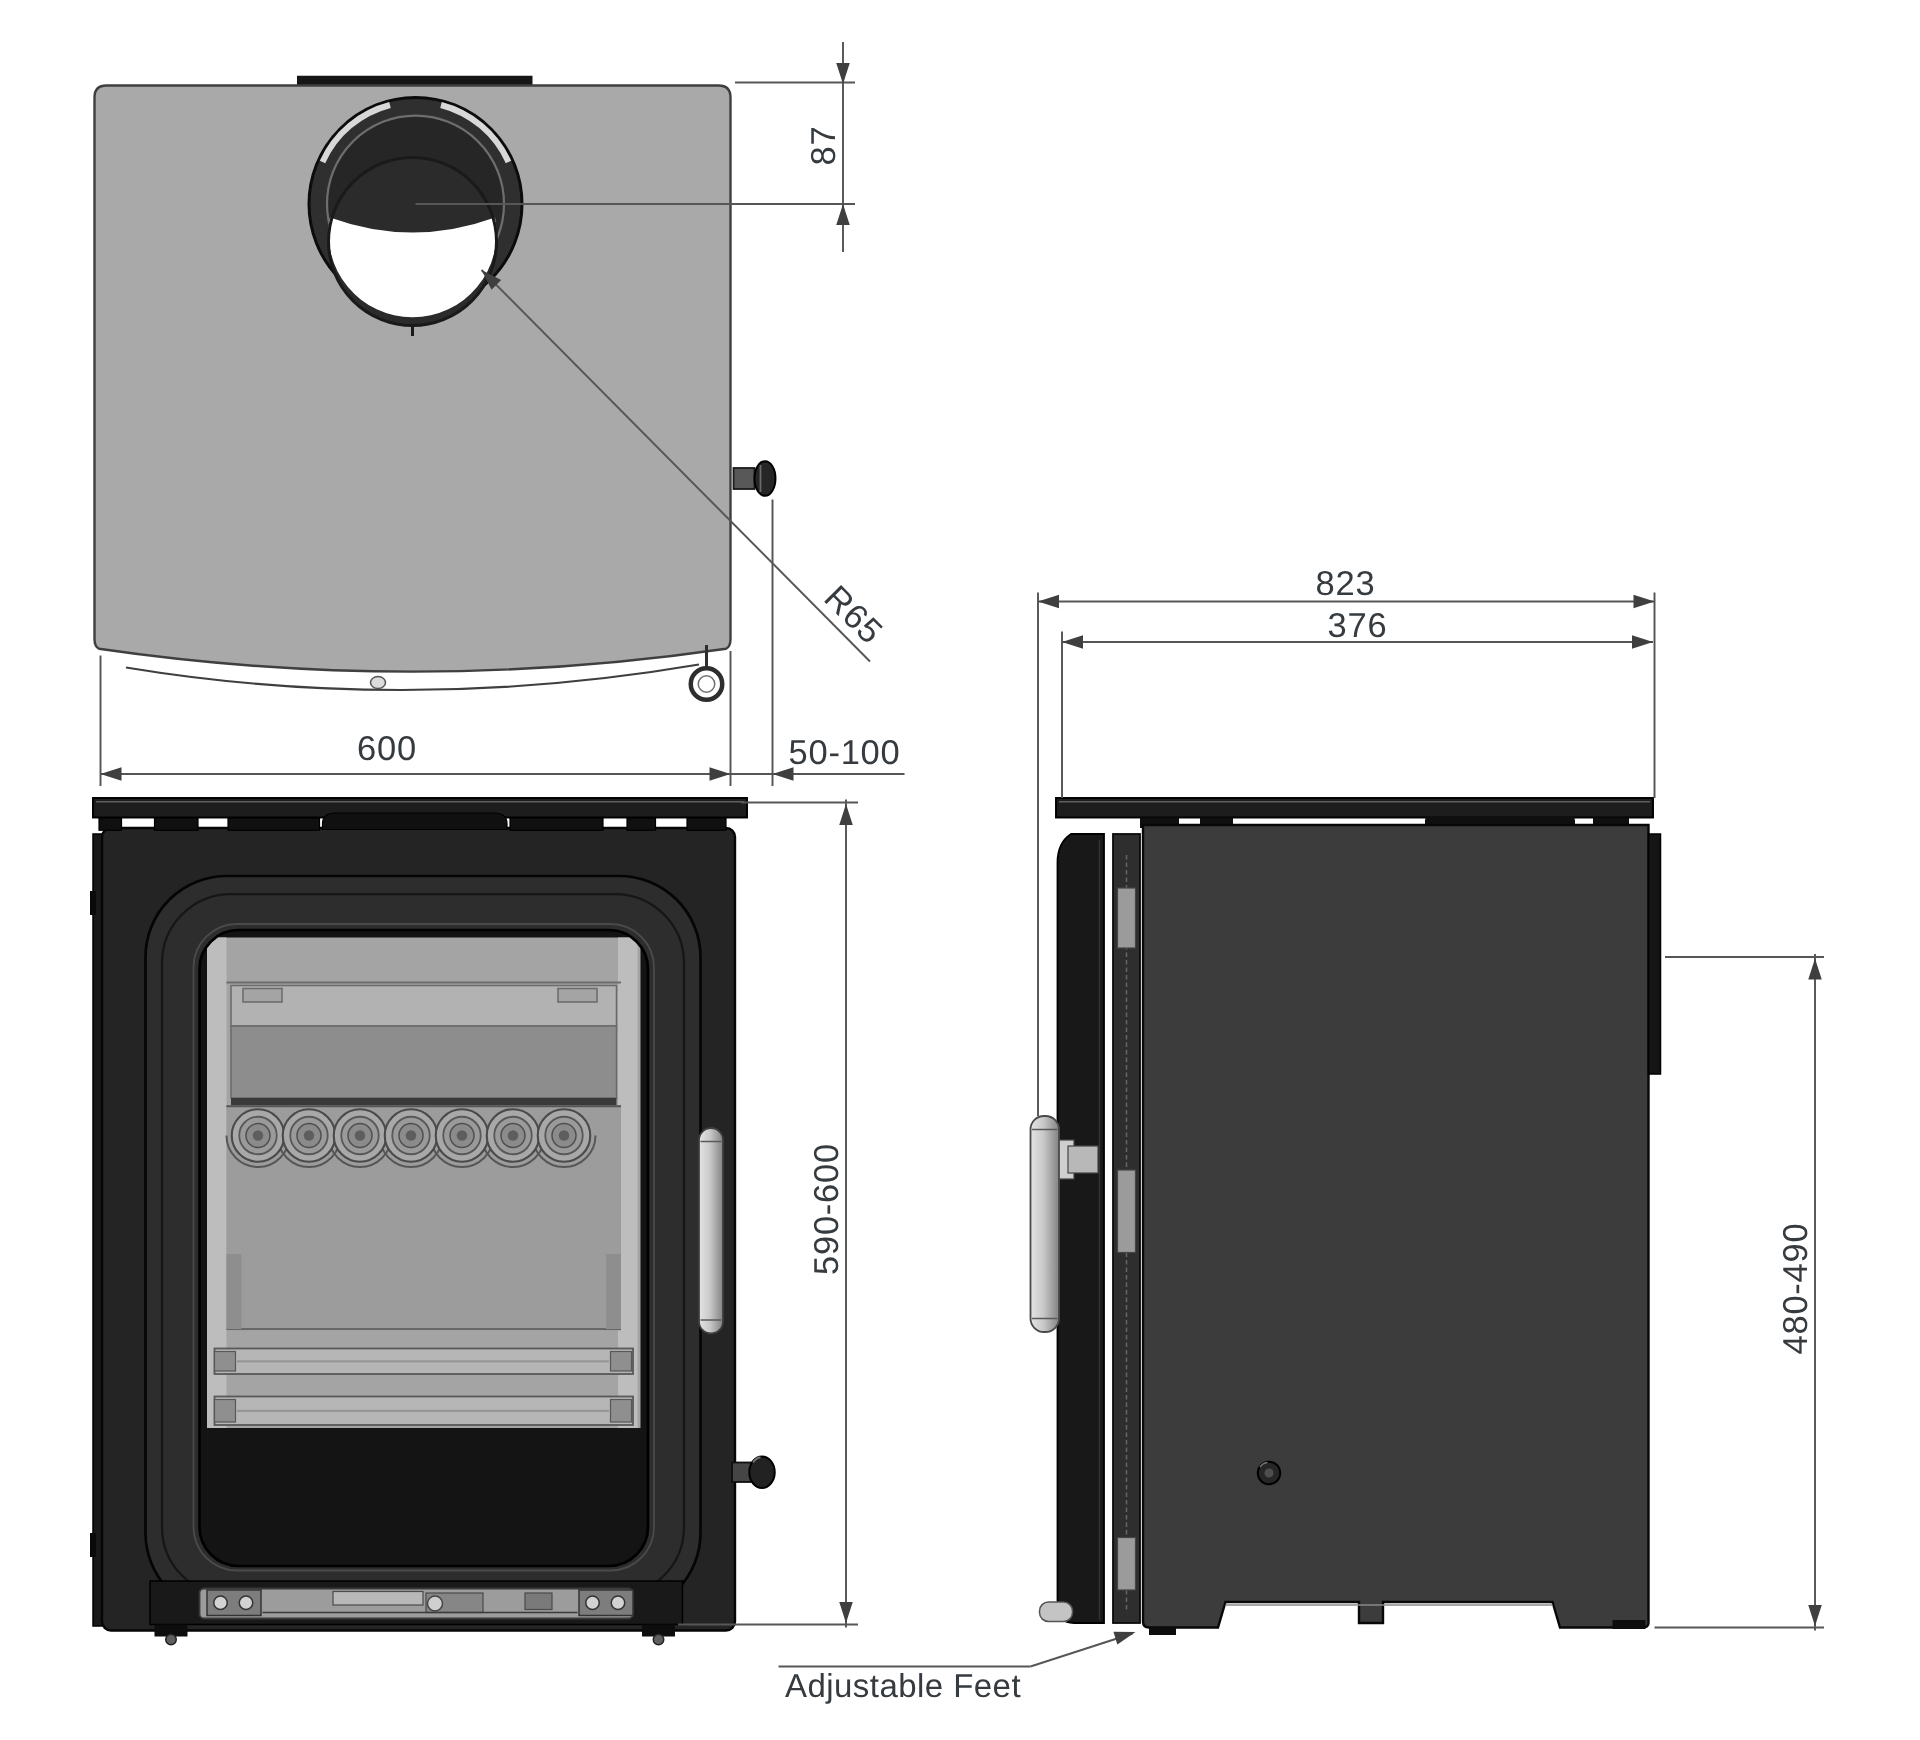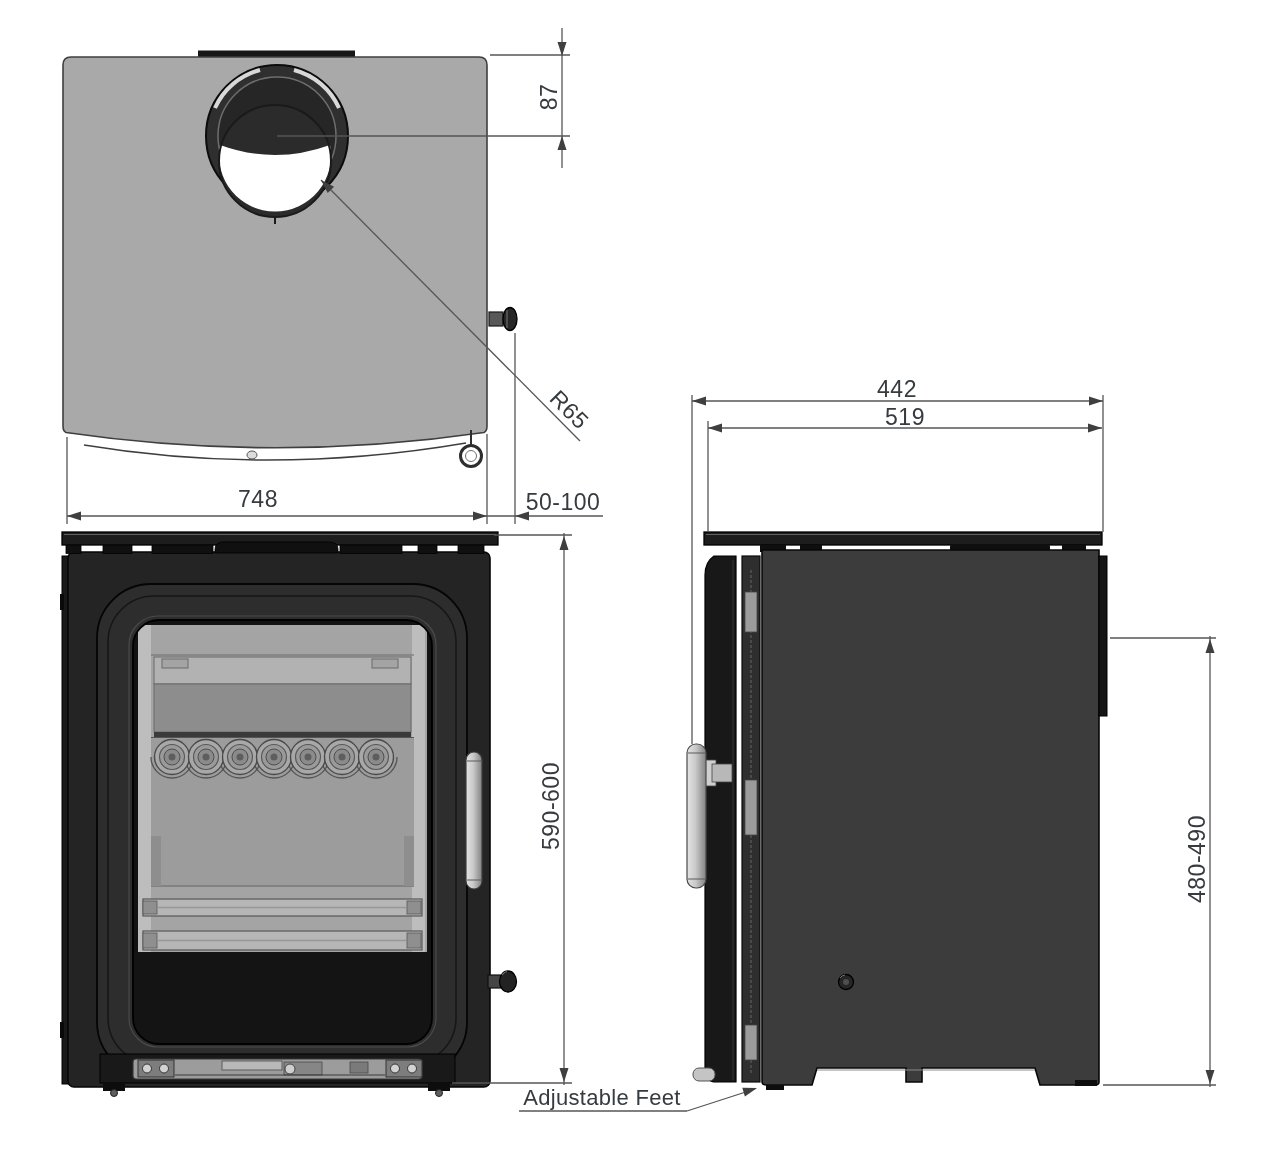--- a/index.html
+++ b/index.html
@@ -8,21 +8,21 @@
   #drawing{position:absolute;left:0;top:0;}
   .dim-label{
     position:absolute;
     font-family:"Liberation Sans",sans-serif;
     font-size:23px;
     color:#363b40;
     white-space:nowrap;
     letter-spacing:.5px;
     transform:translate(-50%,-50%) rotate(var(--rot,0deg));
   }
-  .feet-label{font-size:22px;letter-spacing:.3px;}
+  .feet-label{font-size:22px;letter-spacing:.3px;margin-top:26px;}
 </style>
 </head>
 <body>
 
 <div id="canvas">
 
 <svg id="drawing" width="1280" height="1160" viewBox="0 0 1280 1160">
   <defs>
     <linearGradient id="hgrad" x1="0" y1="0" x2="1" y2="0">
       <stop offset="0" stop-color="#e4e4e4"></stop>
@@ -302,29 +302,29 @@
     <g>
       <line x1="519" y1="1111" x2="687" y2="1111"></line>
       <line x1="687" y1="1111" x2="755" y2="1089"></line>
       <polygon points="757,1088 744.9,1096.4 742.3,1087.8" fill="#3f3f3f" stroke="none"></polygon>
     </g>
   </g>
 </svg>
 
 <div class="dim-label" style="left:549px;top:97px;--rot:-90deg">87</div>
 
-<div class="dim-label" style="left:258px;top:499px">748</div>
+<div class="dim-label" style="left:258px;top:499px">600</div>
 
 <div class="dim-label" style="left:563px;top:502px">50-100</div>
 
 <div class="dim-label" style="left:569px;top:410px;--rot:45deg">R65</div>
 
-<div class="dim-label" style="left:897px;top:389px">442</div>
-
-<div class="dim-label" style="left:905px;top:417px">519</div>
+<div class="dim-label" style="left:897px;top:389px">823</div>
+
+<div class="dim-label" style="left:905px;top:417px">376</div>
 
 <div class="dim-label" style="left:551px;top:806px;--rot:-90deg">590-600</div>
 
 <div class="dim-label" style="left:1197px;top:859px;--rot:-90deg">480-490</div>
 
 <div class="dim-label feet-label" style="left:602px;top:1098px">Adjustable Feet</div>
 
 </div>
 
 </body></html>

